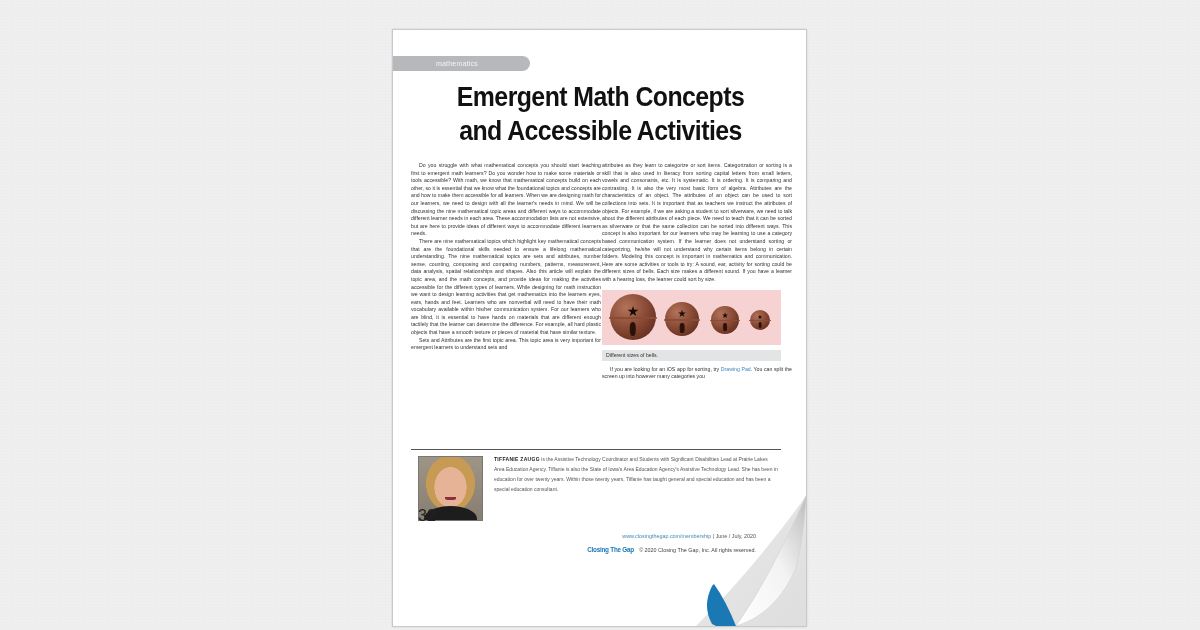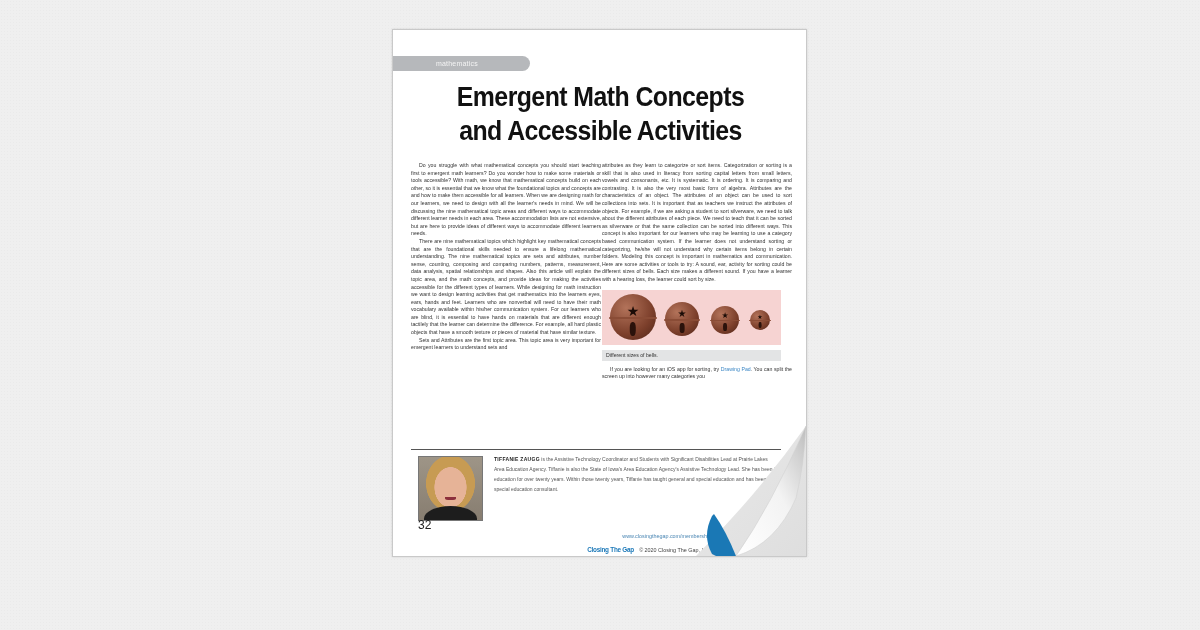--- a/index.html
+++ b/index.html
@@ -7,21 +7,21 @@
   body {
     background: #efefef;
     background-image: radial-gradient(rgba(0,0,0,0.018) 1px, transparent 1px);
     background-size: 3px 3px;
     font-family: "DejaVu Sans", sans-serif;
     position: relative;
   }
   .page {
     position: absolute;
     left: 392px; top: 29px;
-    width: 415px; height: 528px;
+    width: 415px; height: 598px;
     background: #ffffff;
     border: 1px solid #c9c9c9;
     box-shadow: 0 0 2px rgba(0,0,0,0.12);
     overflow: hidden;
   }
   .section-tab {
     position: absolute;
     left: 0; top: 26px;
     width: 137px; height: 15px;
     background: #b6b8bb;
@@ -128,23 +128,23 @@
     left: 101px; top: 424px;
     width: 285px;
     font-family: "Liberation Sans", sans-serif;
     font-size: 5px;
     line-height: 10px;
     color: #555;
   }
   .bio .name { font-weight: bold; color: #222; letter-spacing: 0.3px; }
   .page-num {
     position: absolute;
-    left: 25px; top: 488px;
-    font-family: "Liberation Sans", sans-serif;
-    font-weight: normal; font-size: 12px; color: #222;
+    left: 25px; top: 477px;
+    font-family: "Liberation Sans", sans-serif;
+    font-weight: normal; font-size: 16px; color: #222;
   }
   .footer-url {
     position: absolute;
     left: 0; width: 363px; top: 503px;
     text-align: right;
     font-family: "Liberation Sans", sans-serif;
     font-size: 5.4px; color: #555;
   }
   .footer-url .url { color: #4a86b3; }
   .footer-copy {

